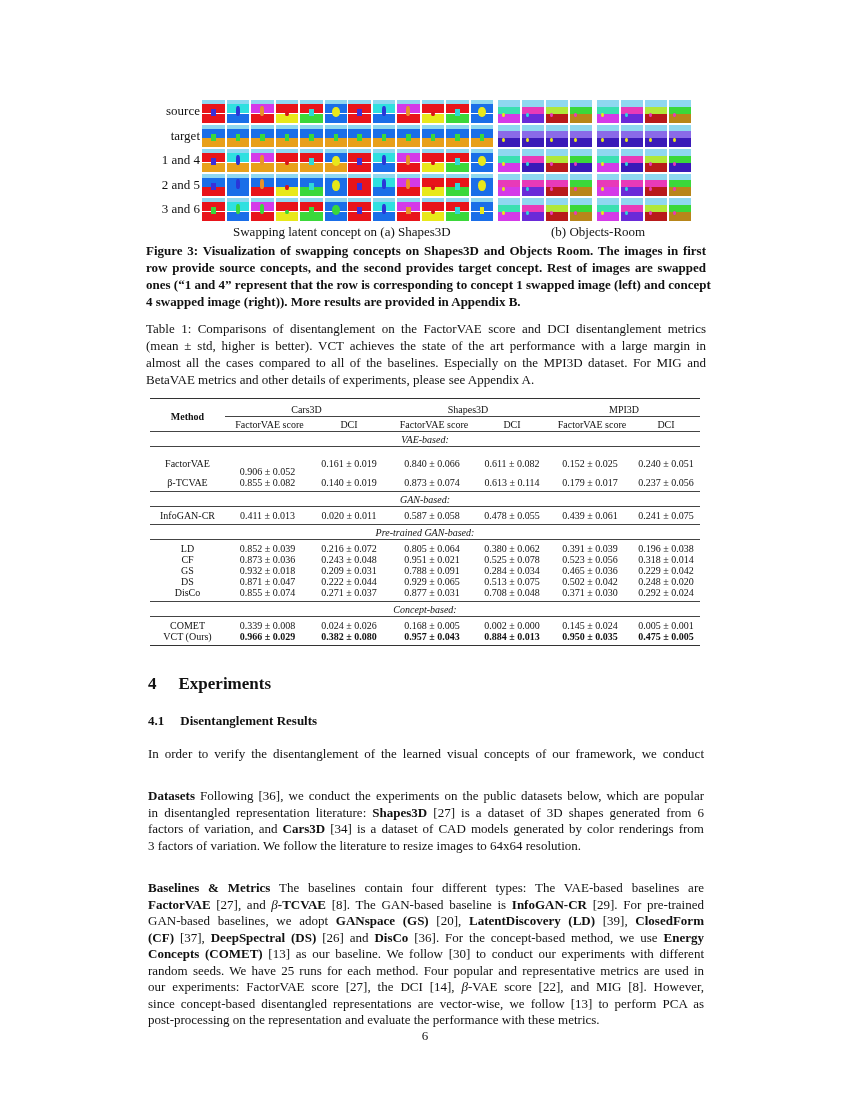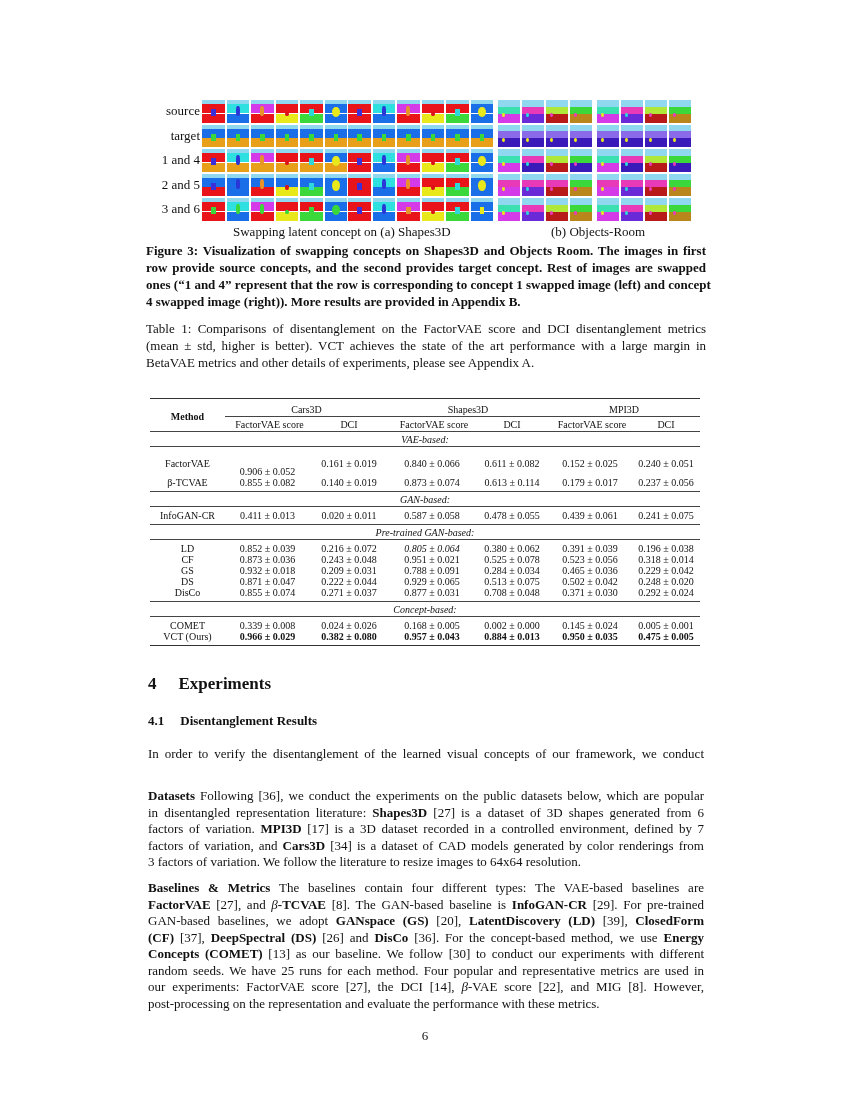--- a/index.html
+++ b/index.html
@@ -677,20 +677,21 @@
   <div class="caption" style="top:242px;font-weight:bold;" id="figCaption">
       <span class="c-line">Figure 3: Visualization of swapping concepts on Shapes3D and Objects Room. The images in first</span>
       <span class="c-line">row provide source concepts, and the second provides target concept. Rest of images are swapped</span>
       <span class="c-line">ones (“1 and 4” represent that the row is corresponding to concept 1 swapped image (left) and concept</span>
       <span class="c-line last">4 swapped image (right)). More results are provided in Appendix B.</span>
     </div>
 
   <div class="caption" style="top:320px;" id="tblCaption">
       <span class="c-line">Table 1: Comparisons of disentanglement on the FactorVAE score and DCI disentanglement metrics</span>
       <span class="c-line">(mean ± std, higher is better). VCT achieves the state of the art performance with a large margin in</span>
+      <span class="c-line">almost all the cases compared to all of the baselines. Especially on the MPI3D dataset. For MIG and</span>
       <span class="c-line last">BetaVAE metrics and other details of experiments, please see Appendix A.</span>
     </div>
 
   <div class="tbl">
     <table>
       <colgroup>
         <col style="width:75px">
           <col style="width:85px">
           <col style="width:78px">
           <col style="width:88px">
@@ -746,21 +747,21 @@
             <td style="border-top: 0.8px solid rgb(68, 68, 68); padding-top: 3px; padding-bottom: 3px;">0.439 ± 0.061</td>
             <td style="border-top: 0.8px solid rgb(68, 68, 68); padding-top: 3px; padding-bottom: 3px;">0.241 ± 0.075</td>
           </tr>
           <tr class="sect">
             <td colspan="7" class="rule-mid">Pre-trained GAN-based:</td>
           </tr>
           <tr class="dr rule-mid">
             <td style="border-top: 0.8px solid rgb(68, 68, 68); padding-top: 3px;">LD</td>
             <td style="border-top: 0.8px solid rgb(68, 68, 68); padding-top: 3px;">0.852 ± 0.039</td>
             <td style="border-top: 0.8px solid rgb(68, 68, 68); padding-top: 3px;">0.216 ± 0.072</td>
-            <td style="border-top: 0.8px solid rgb(68, 68, 68); padding-top: 3px; font-style: italic;">0.805 ± 0.064</td>
+            <td style="border-top: 0.8px solid rgb(68, 68, 68); padding-top: 3px;">0.805 ± 0.064</td>
             <td style="border-top: 0.8px solid rgb(68, 68, 68); padding-top: 3px;">0.380 ± 0.062</td>
             <td style="border-top: 0.8px solid rgb(68, 68, 68); padding-top: 3px;">0.391 ± 0.039</td>
             <td style="border-top: 0.8px solid rgb(68, 68, 68); padding-top: 3px;">0.196 ± 0.038</td>
           </tr>
           <tr class="dr">
             <td>CF</td>
             <td>0.873 ± 0.036</td>
             <td>0.243 ± 0.048</td>
             <td>0.951 ± 0.021</td>
             <td>0.525 ± 0.078</td>
@@ -825,29 +826,29 @@
   <h3 class="subsec">
     <span>4.1</span><span style="display:inline-block;width:16px"></span><span>Disentanglement Results</span>
   </h3>
 
   <div class="para" style="top:746px;" id="para0">
       <span class="l"><span>In order to verify the disentanglement of the learned visual concepts of our framework, we conduct</span></span>
     </div>
   <div class="para" style="top:788px;" id="para1">
       <span class="l"><span style="font-weight: bold;">Datasets</span><span> Following  [36], we conduct the experiments on the public datasets below, which are popular</span></span>
       <span class="l"><span>in disentangled representation literature: </span><span style="font-weight: bold;">Shapes3D</span><span> [27] is a dataset of 3D shapes generated from 6</span></span>
-      <span class="l"><span>factors of variation. </span><span style="font-weight: bold;">MPI3D</span><span> [17] is a 3D dataset recorded in a controlled environment, defined by 7</span></span>
       <span class="l"><span>factors of variation, and </span><span style="font-weight: bold;">Cars3D</span><span> [34] is a dataset of CAD models generated by color renderings from</span></span>
       <span class="l last"><span>3 factors of variation. We follow the literature to resize images to 64x64 resolution.</span></span>
     </div>
   <div class="para" style="top:880px;" id="para2">
       <span class="l"><span style="font-weight: bold;">Baselines &amp; Metrics</span><span> The baselines contain four different types: The VAE-based baselines are</span></span>
       <span class="l"><span style="font-weight: bold;">FactorVAE</span><span> [27], and </span><span style="font-style: italic;">β</span><span style="font-weight: bold;">-TCVAE</span><span> [8]. The GAN-based baseline is </span><span style="font-weight: bold;">InfoGAN-CR</span><span> [29]. For pre-trained</span></span>
       <span class="l"><span>GAN-based baselines, we adopt </span><span style="font-weight: bold;">GANspace (GS)</span><span> [20], </span><span style="font-weight: bold;">LatentDiscovery (LD)</span><span> [39], </span><span style="font-weight: bold;">ClosedForm</span></span>
       <span class="l"><span style="font-weight: bold;">(CF)</span><span> [37], </span><span style="font-weight: bold;">DeepSpectral (DS)</span><span> [26] and </span><span style="font-weight: bold;">DisCo</span><span> [36]. For the concept-based method, we use </span><span style="font-weight: bold;">Energy</span></span>
       <span class="l"><span style="font-weight: bold;">Concepts (COMET)</span><span> [13] as our baseline. We follow [30] to conduct our experiments with different</span></span>
       <span class="l"><span>random seeds. We have 25 runs for each method. Four popular and representative metrics are used in</span></span>
       <span class="l"><span>our experiments: FactorVAE score [27], the DCI [14], </span><span style="font-style: italic;">β</span><span>-VAE score [22], and MIG [8]. However,</span></span>
+      <span class="l"><span>since concept-based disentangled representations are vector-wise, we follow [13] to perform PCA as</span></span>
       <span class="l last"><span>post-processing on the representation and evaluate the performance with these metrics.</span></span>
     </div>
 
   <div class="page-num">6</div>
 </div>
 
 </body></html>

